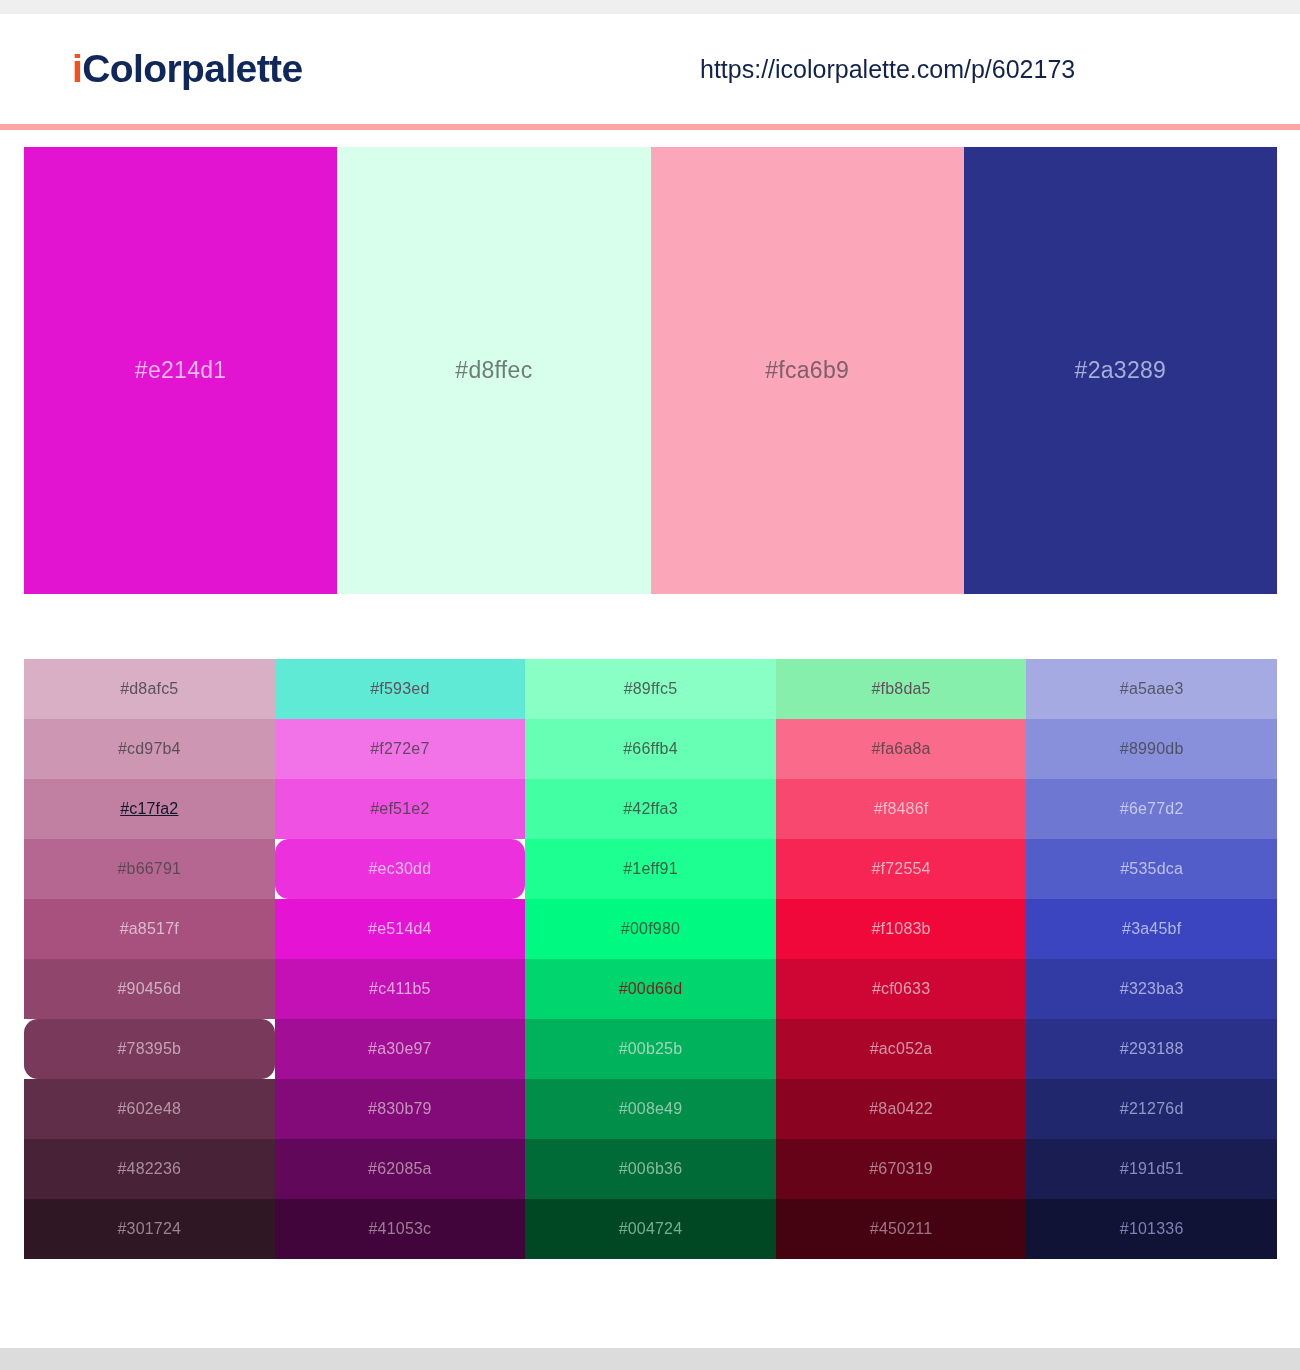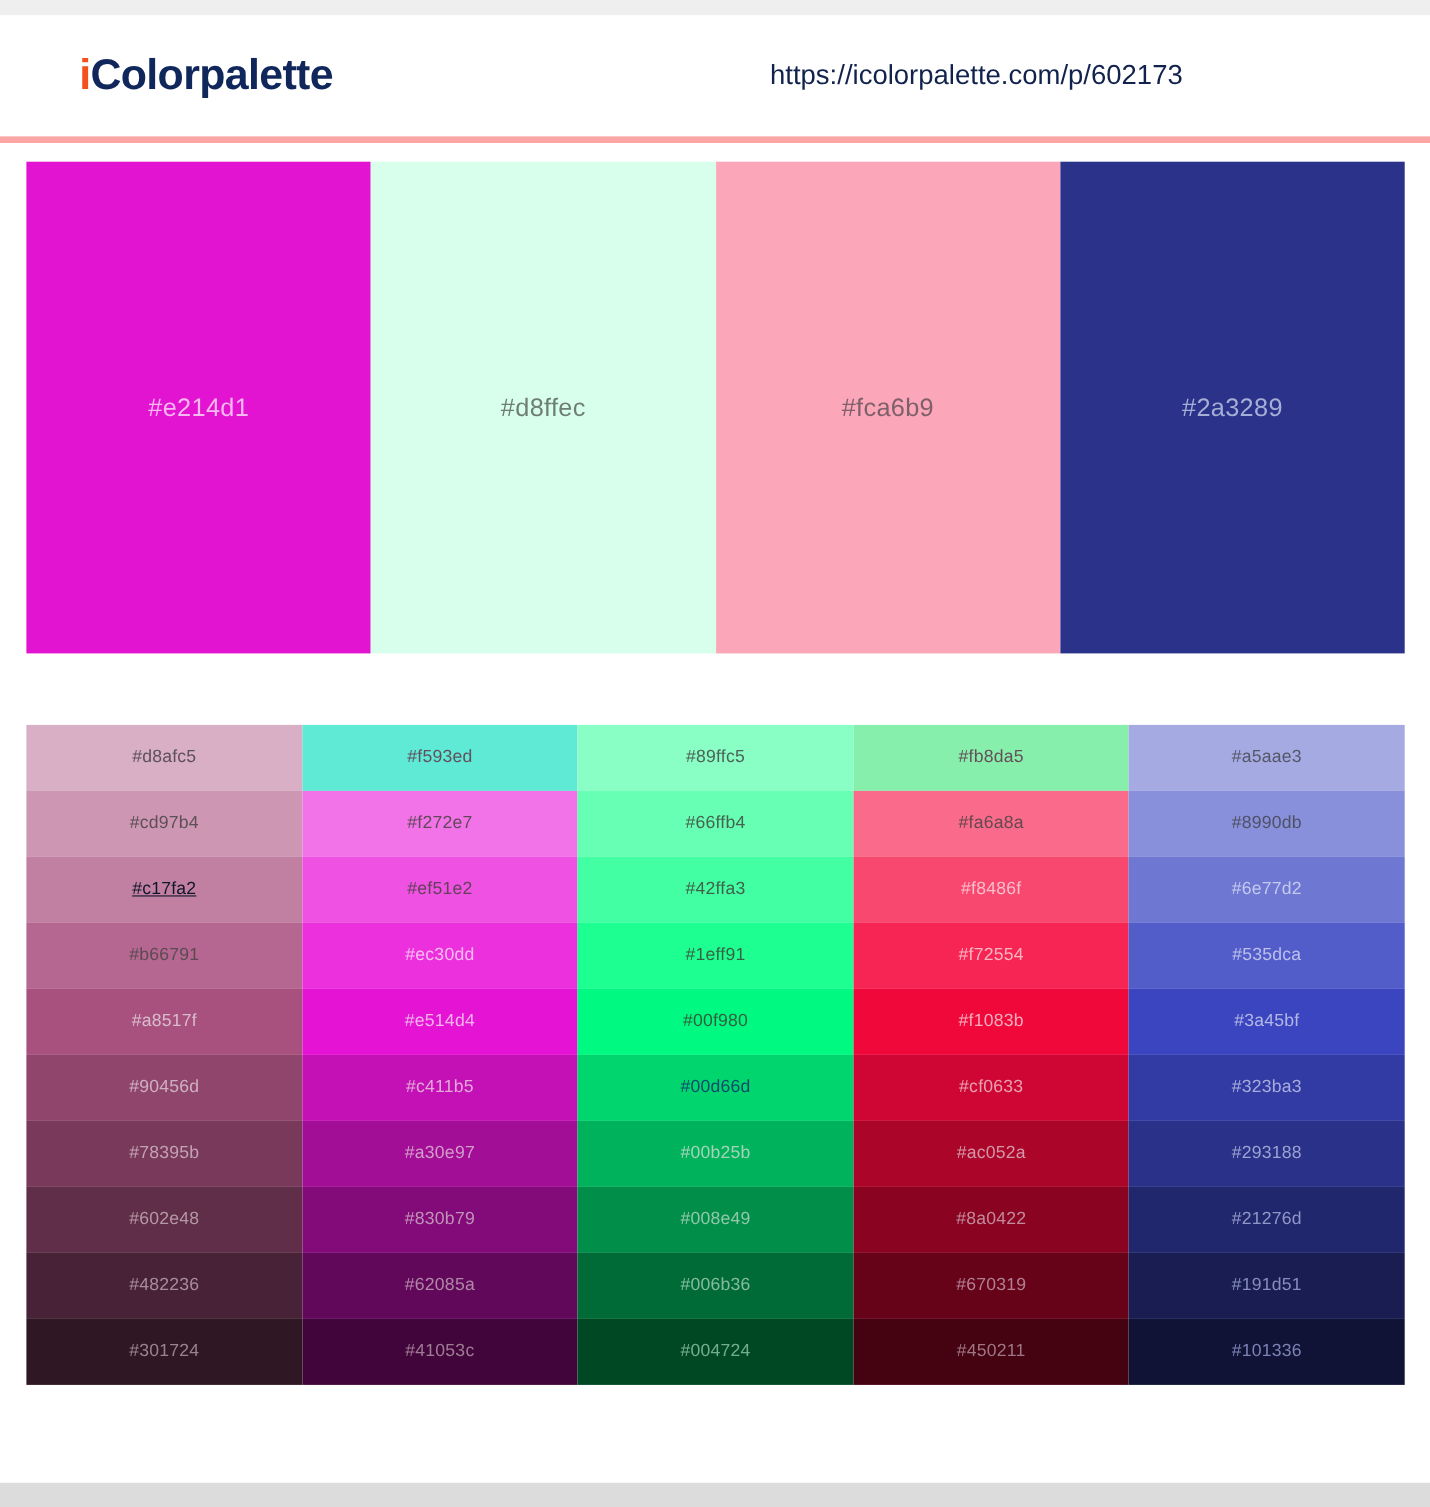--- a/index.html
+++ b/index.html
@@ -117,44 +117,44 @@
     </div>
 
   <div class="shades">
       <div class="shade-col">
         <div class="shade-cell" style="background: rgb(216, 175, 197); color: rgb(93, 81, 89);">#d8afc5</div>
         <div class="shade-cell" style="background: rgb(205, 151, 180); color: rgb(93, 79, 86);">#cd97b4</div>
         <div class="shade-cell" style="background: rgb(193, 127, 162); color: #0f172a; text-decoration: underline;">#c17fa2</div>
         <div class="shade-cell" style="background: rgb(182, 103, 145); color: rgb(91, 74, 81);">#b66791</div>
         <div class="shade-cell" style="background: rgb(168, 81, 127); color: rgb(217, 188, 204);">#a8517f</div>
         <div class="shade-cell" style="background: rgb(144, 69, 109); color: rgb(207, 176, 193);">#90456d</div>
-        <div class="shade-cell" style="background: rgb(120, 57, 91); color: rgb(195, 163, 179);">#78395b</div>
+        <div class="shade-cell" style="background: rgb(120, 57, 91); color: rgb(195, 163, 179); border-radius: 14px;">#78395b</div>
         <div class="shade-cell" style="background: rgb(96, 46, 72); color: rgb(181, 152, 166);">#602e48</div>
         <div class="shade-cell" style="background: rgb(72, 34, 54); color: rgb(168, 141, 154);">#482236</div>
         <div class="shade-cell" style="background: rgb(48, 23, 36); color: rgb(155, 130, 141);">#301724</div>
       </div>
       <div class="shade-col">
         <div class="shade-cell" style="background: #5eead4; color: rgb(99, 80, 95);">#f593ed</div>
         <div class="shade-cell" style="background: rgb(242, 114, 231); color: rgb(99, 73, 93);">#f272e7</div>
         <div class="shade-cell" style="background: rgb(239, 81, 226); color: rgb(98, 66, 91);">#ef51e2</div>
-        <div class="shade-cell" style="background: rgb(236, 48, 221); color: rgb(247, 189, 241);">#ec30dd</div>
+        <div class="shade-cell" style="background: rgb(236, 48, 221); color: rgb(247, 189, 241); border-radius: 14px;">#ec30dd</div>
         <div class="shade-cell" style="background: rgb(229, 20, 212); color: rgb(243, 179, 236);">#e514d4</div>
         <div class="shade-cell" style="background: rgb(196, 17, 181); color: rgb(227, 168, 218);">#c411b5</div>
         <div class="shade-cell" style="background: rgb(163, 14, 151); color: rgb(210, 157, 201);">#a30e97</div>
         <div class="shade-cell" style="background: rgb(131, 11, 121); color: rgb(193, 146, 183);">#830b79</div>
         <div class="shade-cell" style="background: rgb(98, 8, 90); color: rgb(176, 135, 166);">#62085a</div>
         <div class="shade-cell" style="background: rgb(65, 5, 60); color: rgb(159, 124, 148);">#41053c</div>
       </div>
       <div class="shade-col">
         <div class="shade-cell" style="background: rgb(137, 255, 197); color: rgb(77, 99, 88);">#89ffc5</div>
         <div class="shade-cell" style="background: rgb(102, 255, 180); color: rgb(70, 99, 81);">#66ffb4</div>
         <div class="shade-cell" style="background: rgb(66, 255, 163); color: rgb(63, 98, 75);">#42ffa3</div>
         <div class="shade-cell" style="background: rgb(30, 255, 145); color: rgb(56, 98, 68);">#1eff91</div>
         <div class="shade-cell" style="background: rgb(0, 249, 128); color: rgb(50, 96, 62);">#00f980</div>
-        <div class="shade-cell" style="background: rgb(0, 214, 109); color: #0c4a6e;">#00d66d</div>
+        <div class="shade-cell" style="background: rgb(0, 214, 109); color: #7f1d1d;">#00d66d</div>
         <div class="shade-cell" style="background: rgb(0, 178, 91); color: rgb(163, 212, 185);">#00b25b</div>
         <div class="shade-cell" style="background: rgb(0, 142, 73); color: rgb(147, 199, 171);">#008e49</div>
         <div class="shade-cell" style="background: rgb(0, 107, 54); color: rgb(132, 187, 158);">#006b36</div>
         <div class="shade-cell" style="background: rgb(0, 71, 36); color: rgb(116, 174, 144);">#004724</div>
       </div>
       <div class="shade-col">
         <div class="shade-cell" style="background: #86efac; color: rgb(101, 80, 90);">#fb8da5</div>
         <div class="shade-cell" style="background: rgb(250, 106, 138); color: rgb(101, 73, 81);">#fa6a8a</div>
         <div class="shade-cell" style="background: rgb(248, 72, 111); color: rgb(249, 191, 204);">#f8486f</div>
         <div class="shade-cell" style="background: rgb(247, 37, 84); color: rgb(248, 181, 195);">#f72554</div>

